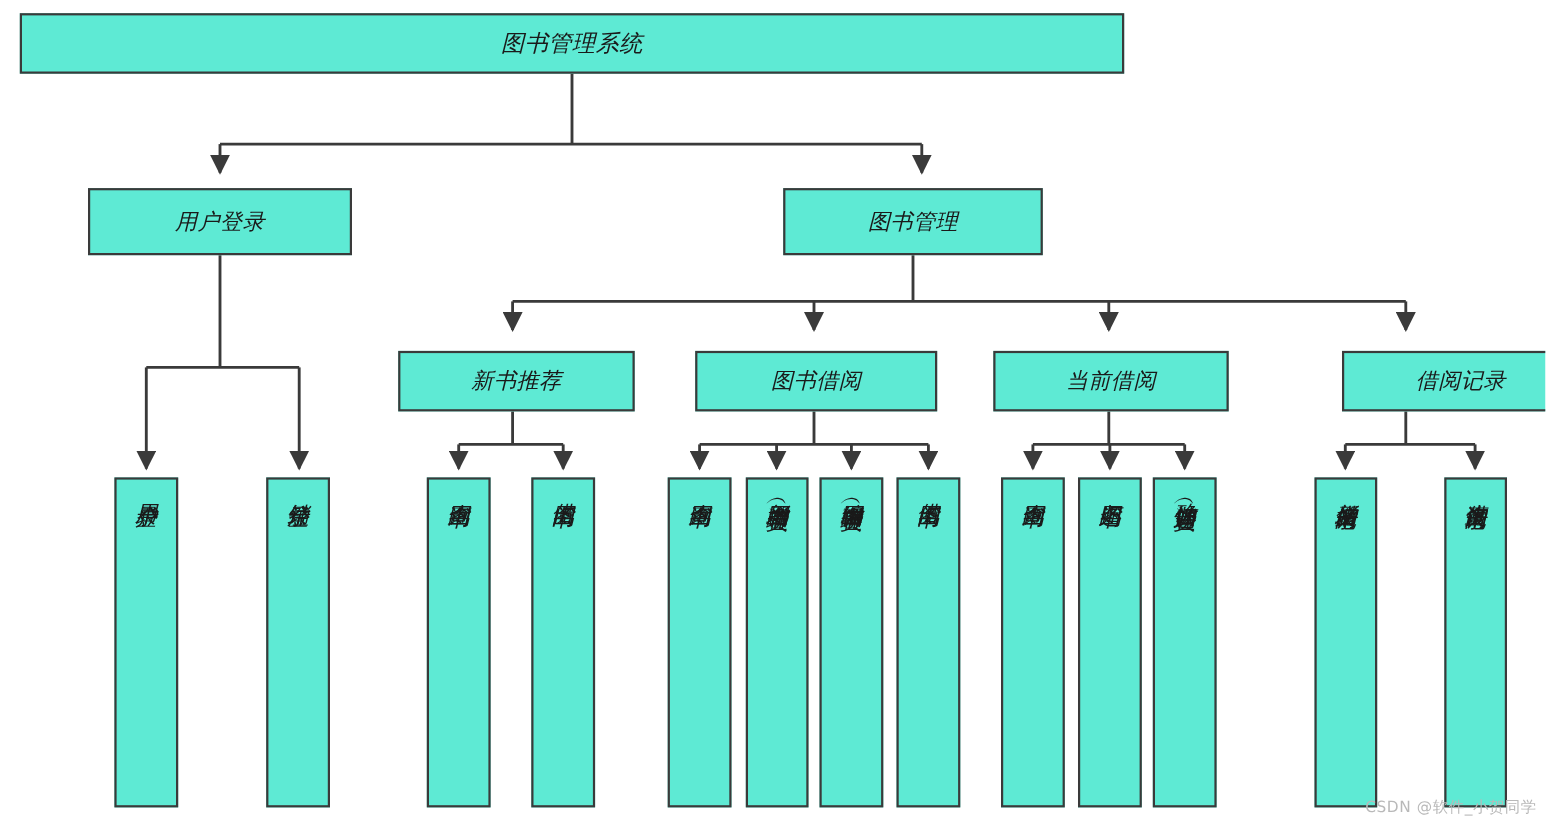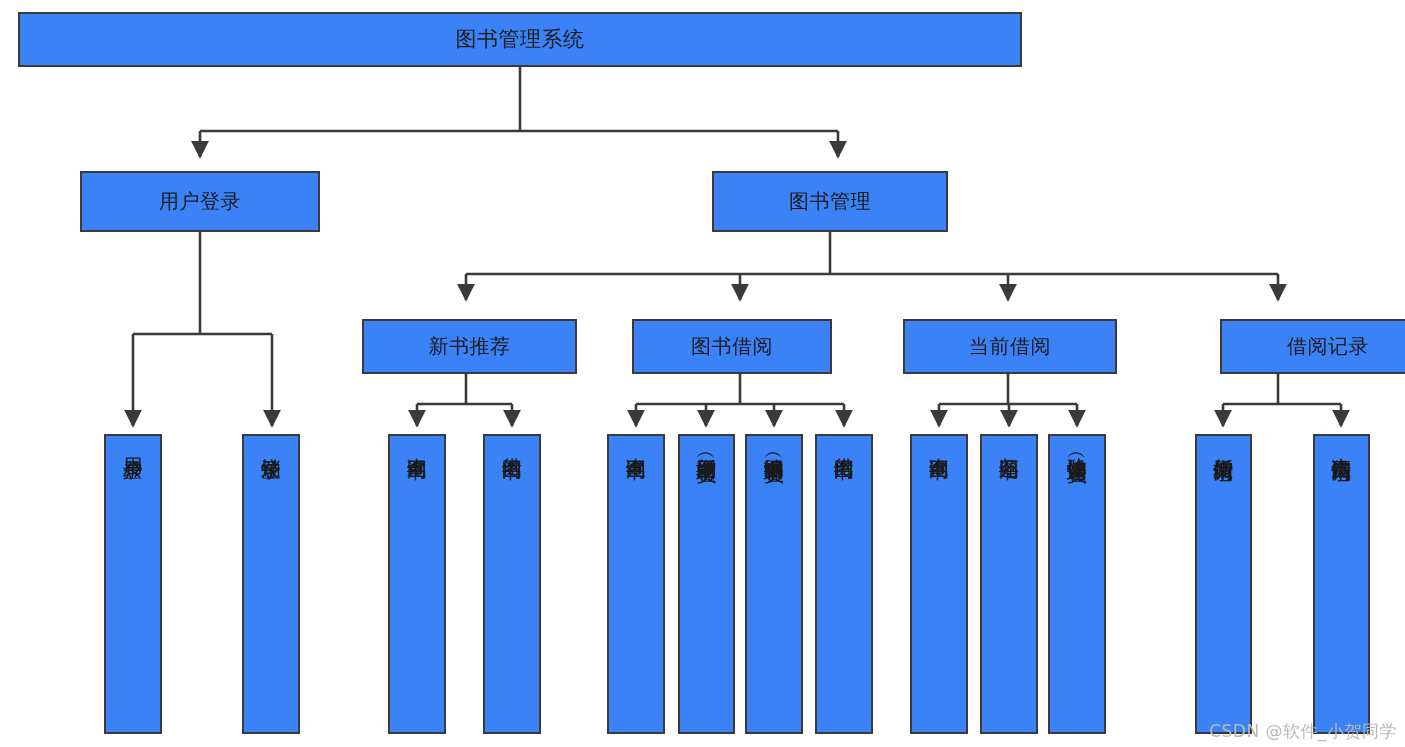--- a/index.html
+++ b/index.html
@@ -13,26 +13,27 @@
   #canvas {
     position: relative;
     width: 1405px;
     height: 747px;
     background: #ffffff;
     overflow: hidden;
   }
   .node {
     position: absolute;
     box-sizing: border-box;
-    background: #3b82f6;
+    background: #5eead4;
     border: 2px solid #3a3a3a;
     display: flex;
     align-items: center;
     justify-content: center;
     color: #1a1a1a;
+    font-style: italic;
   }
   .node .label {
     display: block;
     text-align: center;
     line-height: 1.25;
     letter-spacing: 0.5px;
   }
   
   .node.root {
     font-size: 21px;
@@ -60,21 +61,21 @@
     left: 0;
     top: 0;
     width: 1405px;
     height: 747px;
     pointer-events: none;
   }
   #watermark {
     position: absolute;
     right: 8px;
     bottom: 4px;
-    font-size: 17px;
+    font-size: 14px;
     color: #b9b9b9;
     letter-spacing: 0.5px;
     white-space: nowrap;
   }
 </style>
 </head>
 <body>
 
 <div id="canvas">
 
@@ -135,21 +136,21 @@
   <div class="node branch" style="left:80px; top:171px; width:240px; height:61px;">
     <span class="label">用户登录</span>
   </div>
   <div class="node branch" style="left:362px; top:319px; width:215px; height:55px;">
     <span class="label">新书推荐</span>
   </div>
 
   <div class="node branch" style="left:712px; top:171px; width:236px; height:61px;">
     <span class="label">图书管理</span>
   </div>
-  <div class="node branch" style="left:632px; top:319px; width:200px; height:55px;">
+  <div class="node branch" style="left:632px; top:319px; width:220px; height:55px;">
     <span class="label">图书借阅</span>
   </div>
   <div class="node branch" style="left:903px; top:319px; width:214px; height:55px;">
     <span class="label">当前借阅</span>
   </div>
   <div class="node branch" style="left:1172px; top:319px; width:216px; height:55px;margin-left:48px;">
     <span class="label">借阅记录</span>
   </div>
 
   <div class="node leaf" style="left:104px; top:434px; width:58px; height:300px;">

